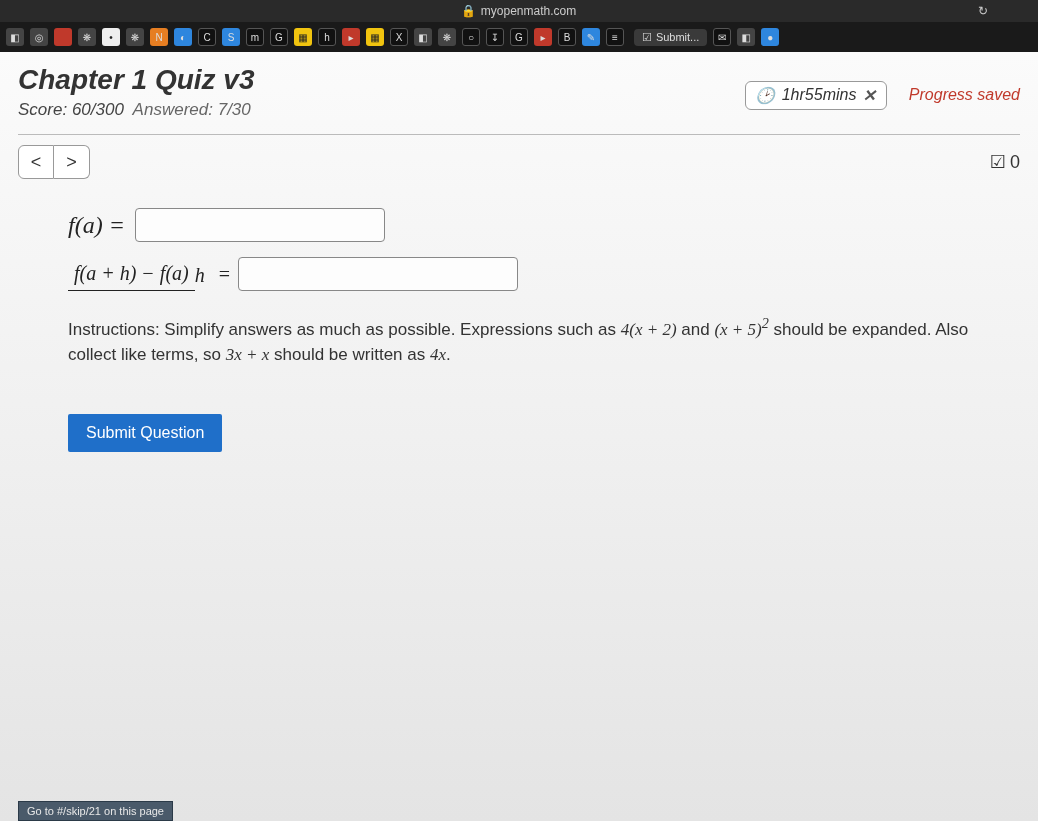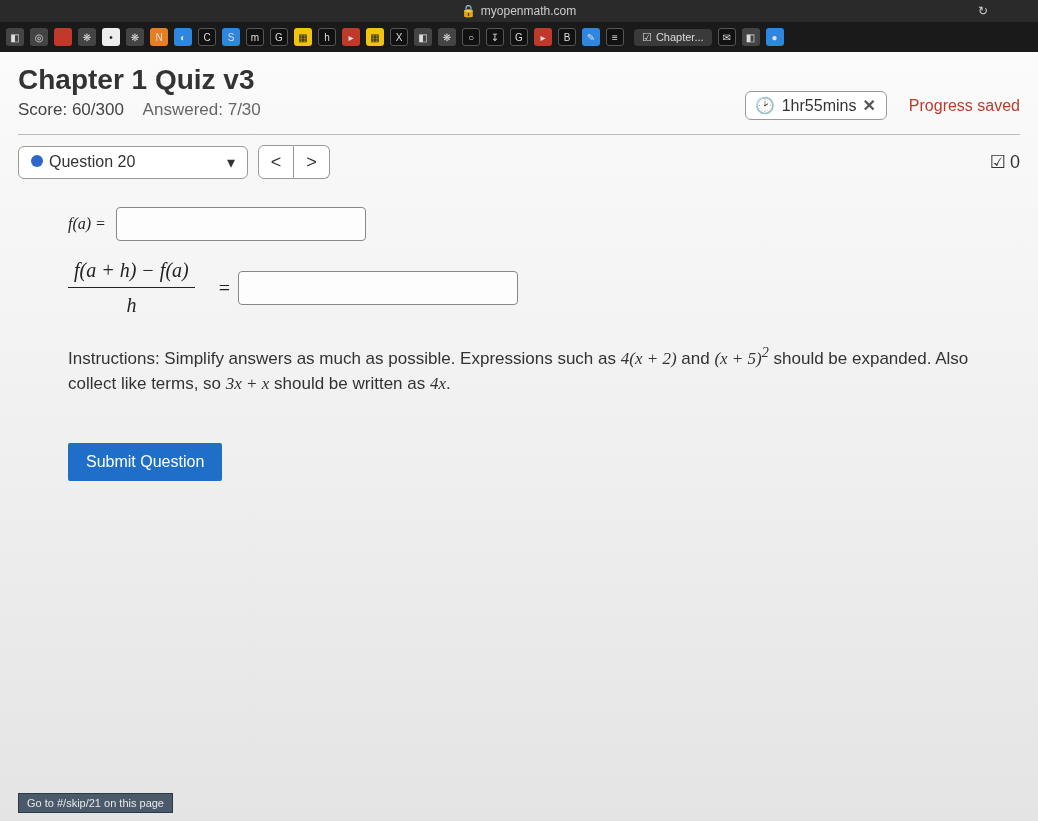--- a/index.html
+++ b/index.html
@@ -49,29 +49,29 @@
     padding:2px 8px;border-radius:4px;display:flex;align-items:center;gap:4px;
     margin-left:4px;
   }
   .page {
     background: linear-gradient(180deg, #fbfbfb 0%, #f0f0f0 50%, #e4e4e4 100%);
     padding: 12px 18px;
     height: calc(821px - 52px);
     position: relative;
   }
   .header-row {
-    display:flex;justify-content:space-between;align-items:flex-end;
+    display:flex;justify-content:space-between;align-items:center;font-style:italic;
   }
   .quiz-title {
     font-size: 28px;
     font-weight: 600;
     color: #333;
   }
   .score-line { font-size: 17px; color:#444; margin-top:4px;}
-  .score-line .answered{margin-left:14px;color:#666;}
+  .score-line .answered{margin-left:4px;color:#666;}
   .timer-box {
     border:1px solid #999;border-radius:6px;
     padding:4px 10px;font-size:16px;color:#333;
     display:flex;align-items:center;gap:6px;
     background:#fff;
   }
   .timer-box .x{color:#555;font-weight:bold;}
   .progress-saved{color:#c0392b;font-size:16px;margin-left:22px;}
   .right-header{display:flex;align-items:center;margin-top:6px;}
   hr.sep{border:none;border-top:1px solid #bbb;margin:14px 0 10px 0;}
@@ -91,35 +91,35 @@
   .nav-btn:first-child{border-radius:6px 0 0 6px;}
   .nav-btn:last-child{border-radius:0 6px 6px 0;border-left:none;}
   .flag-count{margin-left:auto;display:flex;align-items:center;gap:4px;font-size:18px;color:#333;}
   .content{
     margin-top:28px;padding:0 40px 0 50px;
     font-size:18px;color:#222;line-height:1.5;
   }
   .content p{margin-bottom:18px;}
   .math{font-family:"Cambria Math","Times New Roman",serif;font-style:italic;}
   .row{display:flex;align-items:center;margin:14px 0;}
-  .row .label{font-family:"Cambria Math","Times New Roman",serif;font-style:italic;font-size:16px;margin-right:10px;white-space:nowrap;}
+  .row .label{font-family:"Cambria Math","Times New Roman",serif;font-style:italic;font-size:24px;margin-right:10px;white-space:nowrap;}
   .answer-input{
     border:1px solid #888;border-radius:4px;height:34px;width:250px;
     background:#fdfdfd;padding:0 8px;font-size:16px;
   }
-  .frac{display:inline-flex;flex-direction:column;align-items:center;font-family:"Cambria Math","Times New Roman",serif;font-style:italic;font-size:20px;margin-right:16px;justify-content:space-between;}
+  .frac{display:inline-flex;flex-direction:row;align-items:center;font-family:"Cambria Math","Times New Roman",serif;font-style:italic;font-size:20px;margin-right:6px;justify-content:space-between;}
   .frac .num{border-bottom:1.5px solid #222;padding:0 6px 2px 6px;}
   .frac .den{padding-top:2px;}
   .eq{font-family:"Cambria Math","Times New Roman",serif;font-size:20px;margin:0 8px;}
   .submit-btn{
     background:#1f6fc9;color:#fff;border:none;padding:10px 18px;
     font-size:16px;border-radius:2px;margin-top:28px;cursor:pointer;
   }
   .skip-link{
-    position:absolute;left:18px;bottom:8px;
+    position:absolute;left:18px;bottom:0;
     background:#4a5a6a;color:#e8e8e8;font-size:11px;
     padding:3px 8px;border:1px solid #2b3a48;
   }
   .instr{font-size:17px;color:#333;margin-top:22px;line-height:1.5;}
 </style>
 </head>
 <body>
 
 <div class="browser-chrome">
   <span class="lock">🔒</span>
@@ -149,21 +149,21 @@
   <div class="tab-icon">❋</div>
   <div class="tab-icon dark">○</div>
   <div class="tab-icon dark">↧</div>
   <div class="tab-icon dark">G</div>
   <div class="tab-icon red">▸</div>
   <div class="tab-icon dark">B</div>
   <div class="tab-icon blue">✎</div>
   <div class="tab-icon dark">≡</div>
   <div class="tab-active">
     <span>☑</span>
-    <span>Chapter...</span>
+    <span>Submit...</span>
   </div>
   <div class="tab-icon dark">✉</div>
   <div class="tab-icon">◧</div>
   <div class="tab-icon blue">●</div>
 </div>
 
 <div class="page">
   <div class="header-row">
     <div>
       <div class="quiz-title">Chapter 1 Quiz v3</div>
@@ -182,24 +182,20 @@
         <span>1hr55mins</span>
         <span class="x">✕</span>
       </div>
       <span class="progress-saved">Progress saved</span>
     </div>
   </div>
 
   <hr class="sep">
 
   <div class="qrow">
-    <div class="qselect">
-      <span><span class="dot"></span><span>Question 20</span></span>
-      <span>▾</span>
-    </div>
     <div class="nav-btns">
       <div class="nav-btn">&lt;</div>
       <div class="nav-btn">&gt;</div>
     </div>
     <div class="flag-count">
       <span>☑</span>
       <span>0</span>
     </div>
   </div>
 

